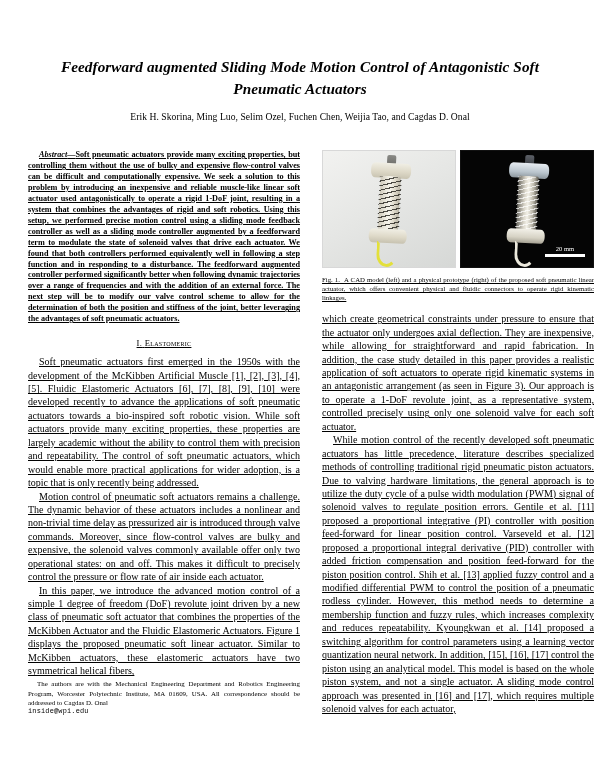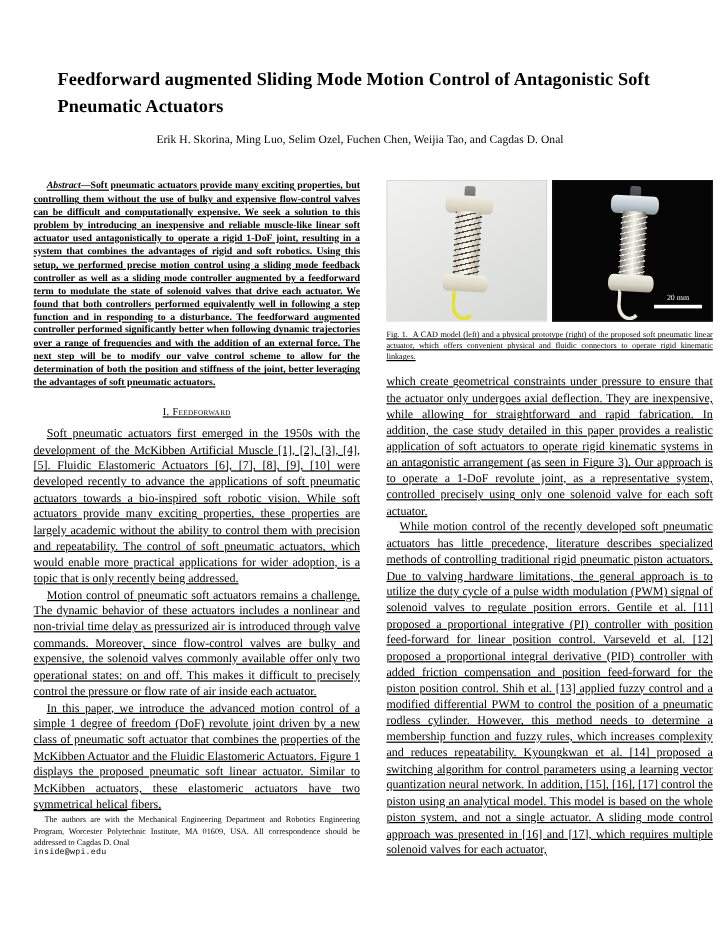--- a/index.html
+++ b/index.html
@@ -27,21 +27,22 @@
   .title-block {
     padding: 56px 48px 0 48px;
     text-align: center;
   }
   .paper-title {
     font-size: 15.2px;
     font-weight: bold;
     line-height: 1.42;
     letter-spacing: 0.1px;
     margin: 0;
-    text-align: left;
+    text-align: center;
+    font-style: italic;
   }
   .authors {
     font-size: 9.6px;
     margin: 12px 0 0 0;
     text-align: center;
     letter-spacing: 0.05px;
   }
 
   
   .columns {
@@ -282,21 +283,21 @@
     <h1 class="paper-title">Feedforward augmented Sliding Mode Motion Control of Antagonistic Soft Pneumatic Actuators</h1>
     <div class="authors">Erik H. Skorina, Ming Luo, Selim Ozel, Fuchen Chen, Weijia Tao, and Cagdas D. Onal</div>
   </div>
 
   <div class="columns">
 
     <div class="col">
 
       <p class="abstract"><span class="abs-label">Abstract</span><span>—</span><span>Soft pneumatic actuators provide many exciting properties, but controlling them without the use of bulky and expensive flow-control valves can be difficult and computationally expensive. We seek a solution to this problem by introducing an inexpensive and reliable muscle-like linear soft actuator used antagonistically to operate a rigid 1-DoF joint, resulting in a system that combines the advantages of rigid and soft robotics. Using this setup, we performed precise motion control using a sliding mode feedback controller as well as a sliding mode controller augmented by a feedforward term to modulate the state of solenoid valves that drive each actuator. We found that both controllers performed equivalently well in following a step function and in responding to a disturbance. The feedforward augmented controller performed significantly better when following dynamic trajectories over a range of frequencies and with the addition of an external force. The next step will be to modify our valve control scheme to allow for the determination of both the position and stiffness of the joint, better leveraging the advantages of soft pneumatic actuators.</span></p>
 
-      <div class="section-head"><span class="numeral">I.</span> <span>Feedforward</span></div>
+      <div class="section-head"><span class="numeral">I.</span> <span>Elastomeric</span></div>
 
       <p class="indent">Soft pneumatic actuators first emerged in the 1950s with the development of the McKibben Artificial Muscle [1], [2], [3], [4], [5]. Fluidic Elastomeric Actuators [6], [7], [8], [9], [10] were developed recently to advance the applications of soft pneumatic actuators towards a bio-inspired soft robotic vision. While soft actuators provide many exciting properties, these properties are largely academic without the ability to control them with precision and repeatability. The control of soft pneumatic actuators, which would enable more practical applications for wider adoption, is a topic that is only recently being addressed.</p>
       <p class="indent">Motion control of pneumatic soft actuators remains a challenge. The dynamic behavior of these actuators includes a nonlinear and non-trivial time delay as pressurized air is introduced through valve commands. Moreover, since flow-control valves are bulky and expensive, the solenoid valves commonly available offer only two operational states: on and off. This makes it difficult to precisely control the pressure or flow rate of air inside each actuator.</p>
       <p class="indent">In this paper, we introduce the advanced motion control of a simple 1 degree of freedom (DoF) revolute joint driven by a new class of pneumatic soft actuator that combines the properties of the McKibben Actuator and the Fluidic Elastomeric Actuators. Figure 1 displays the proposed pneumatic soft linear actuator. Similar to McKibben actuators, these elastomeric actuators have two symmetrical helical fibers,</p>
 
       <div class="footnote">
         <div class="footnote-rule"></div>
         <p>The authors are with the Mechanical Engineering Department and Robotics Engineering Program, Worcester Polytechnic Institute, MA 01609, USA. All correspondence should be addressed to Cagdas D. Onal</p>
         <span class="email">inside@wpi.edu</span>
       </div>

